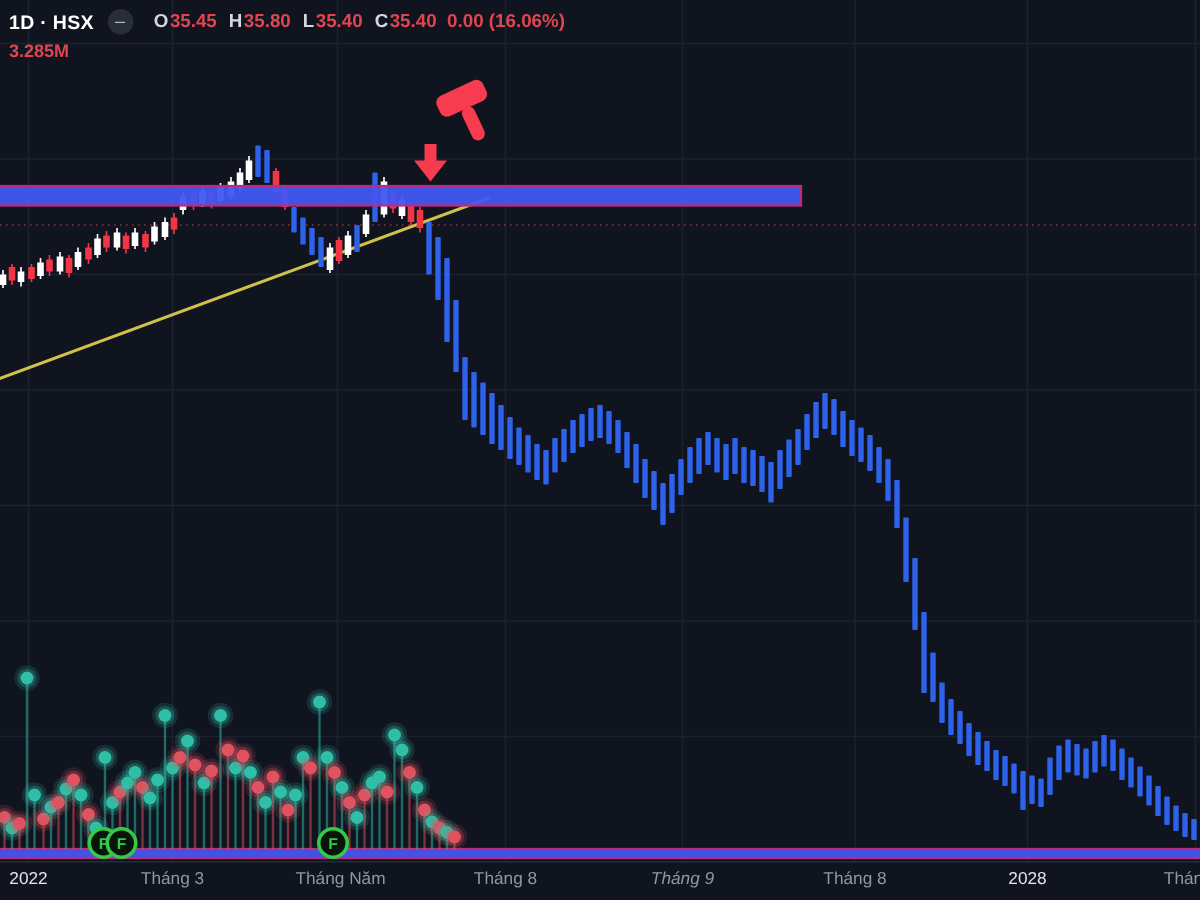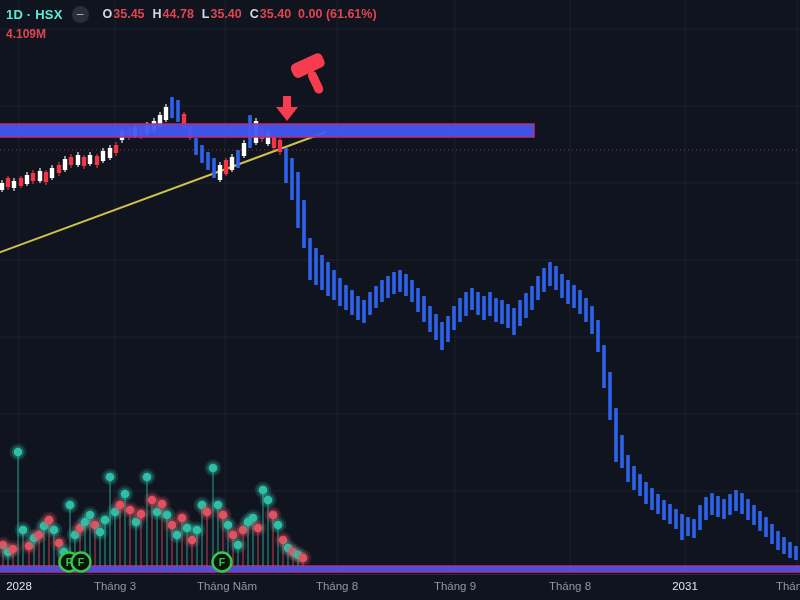--- a/index.html
+++ b/index.html
@@ -1,21 +1,21 @@
 <!DOCTYPE html>
 <html><head>
 <meta charset="utf-8">
 <style>
   html,body{margin:0;padding:0;background:#090c14;}
   .screen{position:relative;width:800px;height:600px;overflow:hidden;
           background:#10141f;font-family:"Liberation Sans",sans-serif;}
   svg text{font-family:"Liberation Sans",sans-serif;}
   .legend{position:absolute;top:5px;left:6px;z-index:5;}
   .legend .row{display:flex;align-items:center;height:18px;}
-  .sym{color:#5eead4;font-size:13px;font-weight:700;letter-spacing:.2px;cursor:pointer;}
+  .sym{color:#ffffff;font-size:13px;font-weight:700;letter-spacing:.2px;cursor:pointer;}
   .more{width:17px;height:17px;border-radius:50%;background:#2a2e39;color:#b6bac6;border:none;
         font-size:12px;line-height:15px;text-align:center;padding:0;margin-left:9px;cursor:pointer;}
   .lbl{color:#d4d7e0;font-size:12.5px;font-weight:700;margin-left:8px;}
   .lbl.first{margin-left:14px;}
   .val{color:#e0454f;font-size:12.5px;font-weight:600;margin-left:1px;}
   .chg{margin-left:7px;}
   .row2{margin-top:2px;}
   .row2 .val{margin-left:0;font-size:12px;}
   .time-axis{position:absolute;left:0;right:0;bottom:0;height:25px;background:#10141f;
              border-top:1px solid #252b3a;overflow:hidden;z-index:4;}
@@ -479,36 +479,36 @@
       </g>
     </svg>
 
   <div class="legend">
     <div class="row">
       <span class="sym">1D · HSX</span>
       <button class="more">–</button>
       <span class="lbl first">O</span>
         <span class="val">35.45</span>
       <span class="lbl">H</span>
-        <span class="val">44.78</span>
+        <span class="val">35.80</span>
       <span class="lbl">L</span>
         <span class="val">35.40</span>
       <span class="lbl">C</span>
         <span class="val">35.40</span>
-      <span class="val chg">0.00 (61.61%)</span>
+      <span class="val chg">0.00 (16.06%)</span>
     </div>
     <div class="row row2">
-      <span class="val">4.109M</span>
+      <span class="val">3.285M</span>
     </div>
   </div>
 
   <div class="time-axis" id="time-axis">
-      <span class="tlabel major" style="left: 19px;">2028</span>
+      <span class="tlabel major" style="left: 19px;">2022</span>
       <span class="tlabel" style="left: 115px;">Tháng 3</span>
       <span class="tlabel" style="left: 227px;">Tháng Năm</span>
       <span class="tlabel" style="left: 337px;">Tháng 8</span>
-      <span class="tlabel" style="left: 455px;">Tháng 9</span>
+      <span class="tlabel" style="left: 455px; font-style: italic;">Tháng 9</span>
       <span class="tlabel" style="left: 570px;">Tháng 8</span>
-      <span class="tlabel major" style="left: 685px;">2031</span>
+      <span class="tlabel major" style="left: 685px;">2028</span>
       <span class="tlabel" style="left: 797px;">Tháng 3</span>
     </div>
 
 </div>
 
 </body></html>

